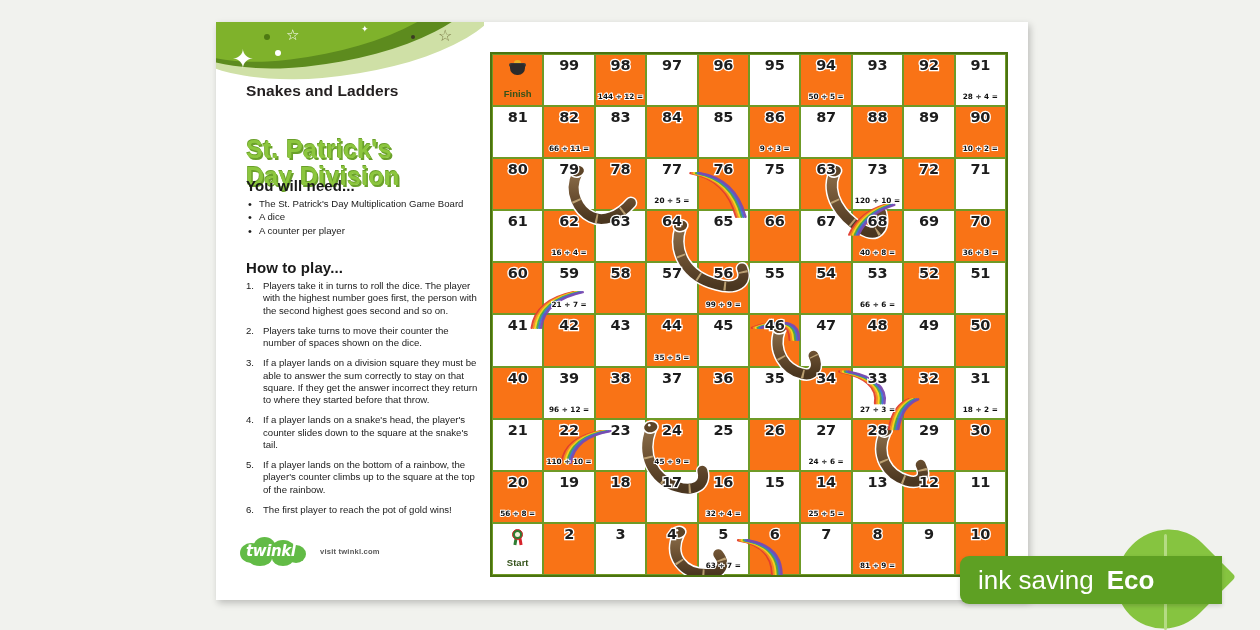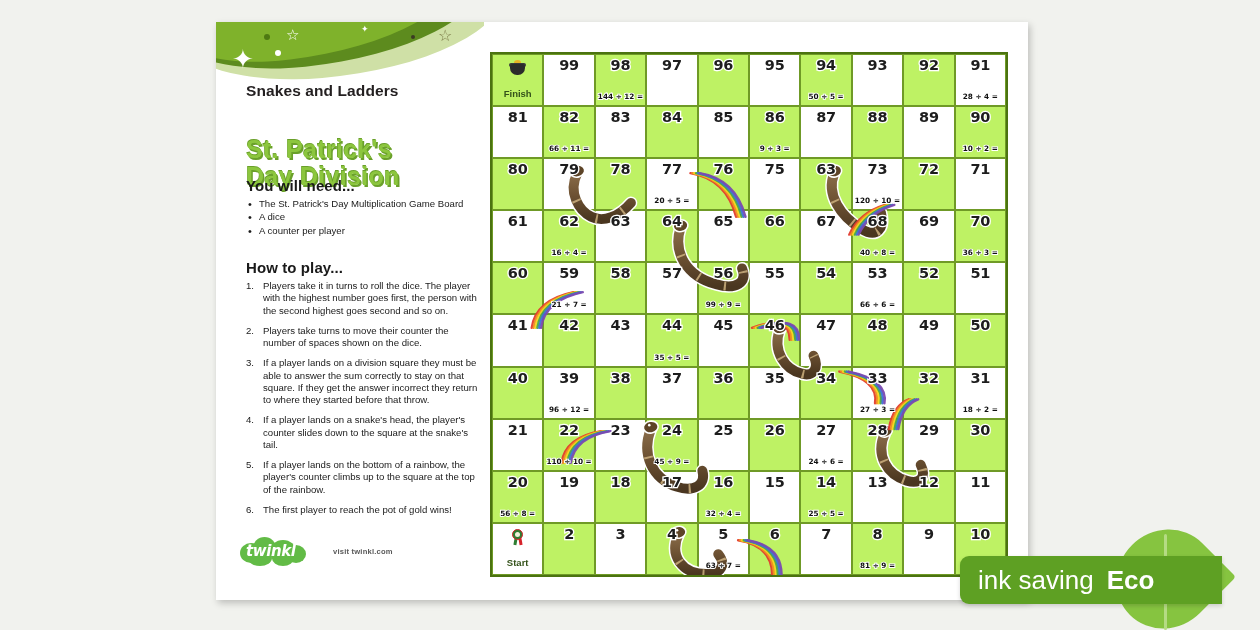--- a/index.html
+++ b/index.html
@@ -73,21 +73,21 @@
   .play-list li {
     position: relative; padding-left: 17px; margin-bottom: 8px;
     font-size: 9.6px; line-height: 1.28; color: #1a1a1a;
   }
   .play-list li::before {
     counter-increment: pl; content: counter(pl) ".";
     position: absolute; left: 0; top: 0; font-size: 9.6px;
   }
 
   
-  .twinkl-wrap { position: absolute; left: 240px; top: 536px; display: flex; align-items: center; gap: 19px; }
+  .twinkl-wrap { position: absolute; left: 240px; top: 536px; display: flex; align-items: center; gap: 6px; }
   .twinkl-logo { position: relative; width: 74px; height: 30px; }
   .tl-blob { position: absolute; background: #62bb46; border-radius: 50%; }
   .twinkl-word {
     position: absolute; left: 6px; top: 6px; z-index: 3;
     font-size: 15px; font-weight: bold; font-style: italic; color: #ffffff;
     letter-spacing: -.4px; font-family: "DejaVu Sans", sans-serif;
   }
   .twinkl-visit { font-size: 7.6px; font-weight: bold; color: #595959; letter-spacing: .2px; }
 
   
@@ -102,21 +102,21 @@
   }
   .cell {
     position: relative;
     border: 1px solid #6f9a26;
     background: #ffffff;
     display: flex; flex-direction: column;
     align-items: center; justify-content: flex-start;
     padding-top: 3px;
     overflow: visible;
   }
-  .cell.shade { background: #bef264; }
+  .cell.shade { background: #f97316; }
   .cell .num {
     font-size: 14.5px; font-weight: bold; color: #1d1d1d;
     -webkit-text-stroke: 2.6px #ffffff;
     paint-order: stroke fill;
     font-family: "DejaVu Sans", sans-serif;
     letter-spacing: -.2px; line-height: 1.05;
     position: relative; z-index: 4;
   }
   .cell .sum {
     position: absolute; left: 0; right: 0; bottom: 4px;

